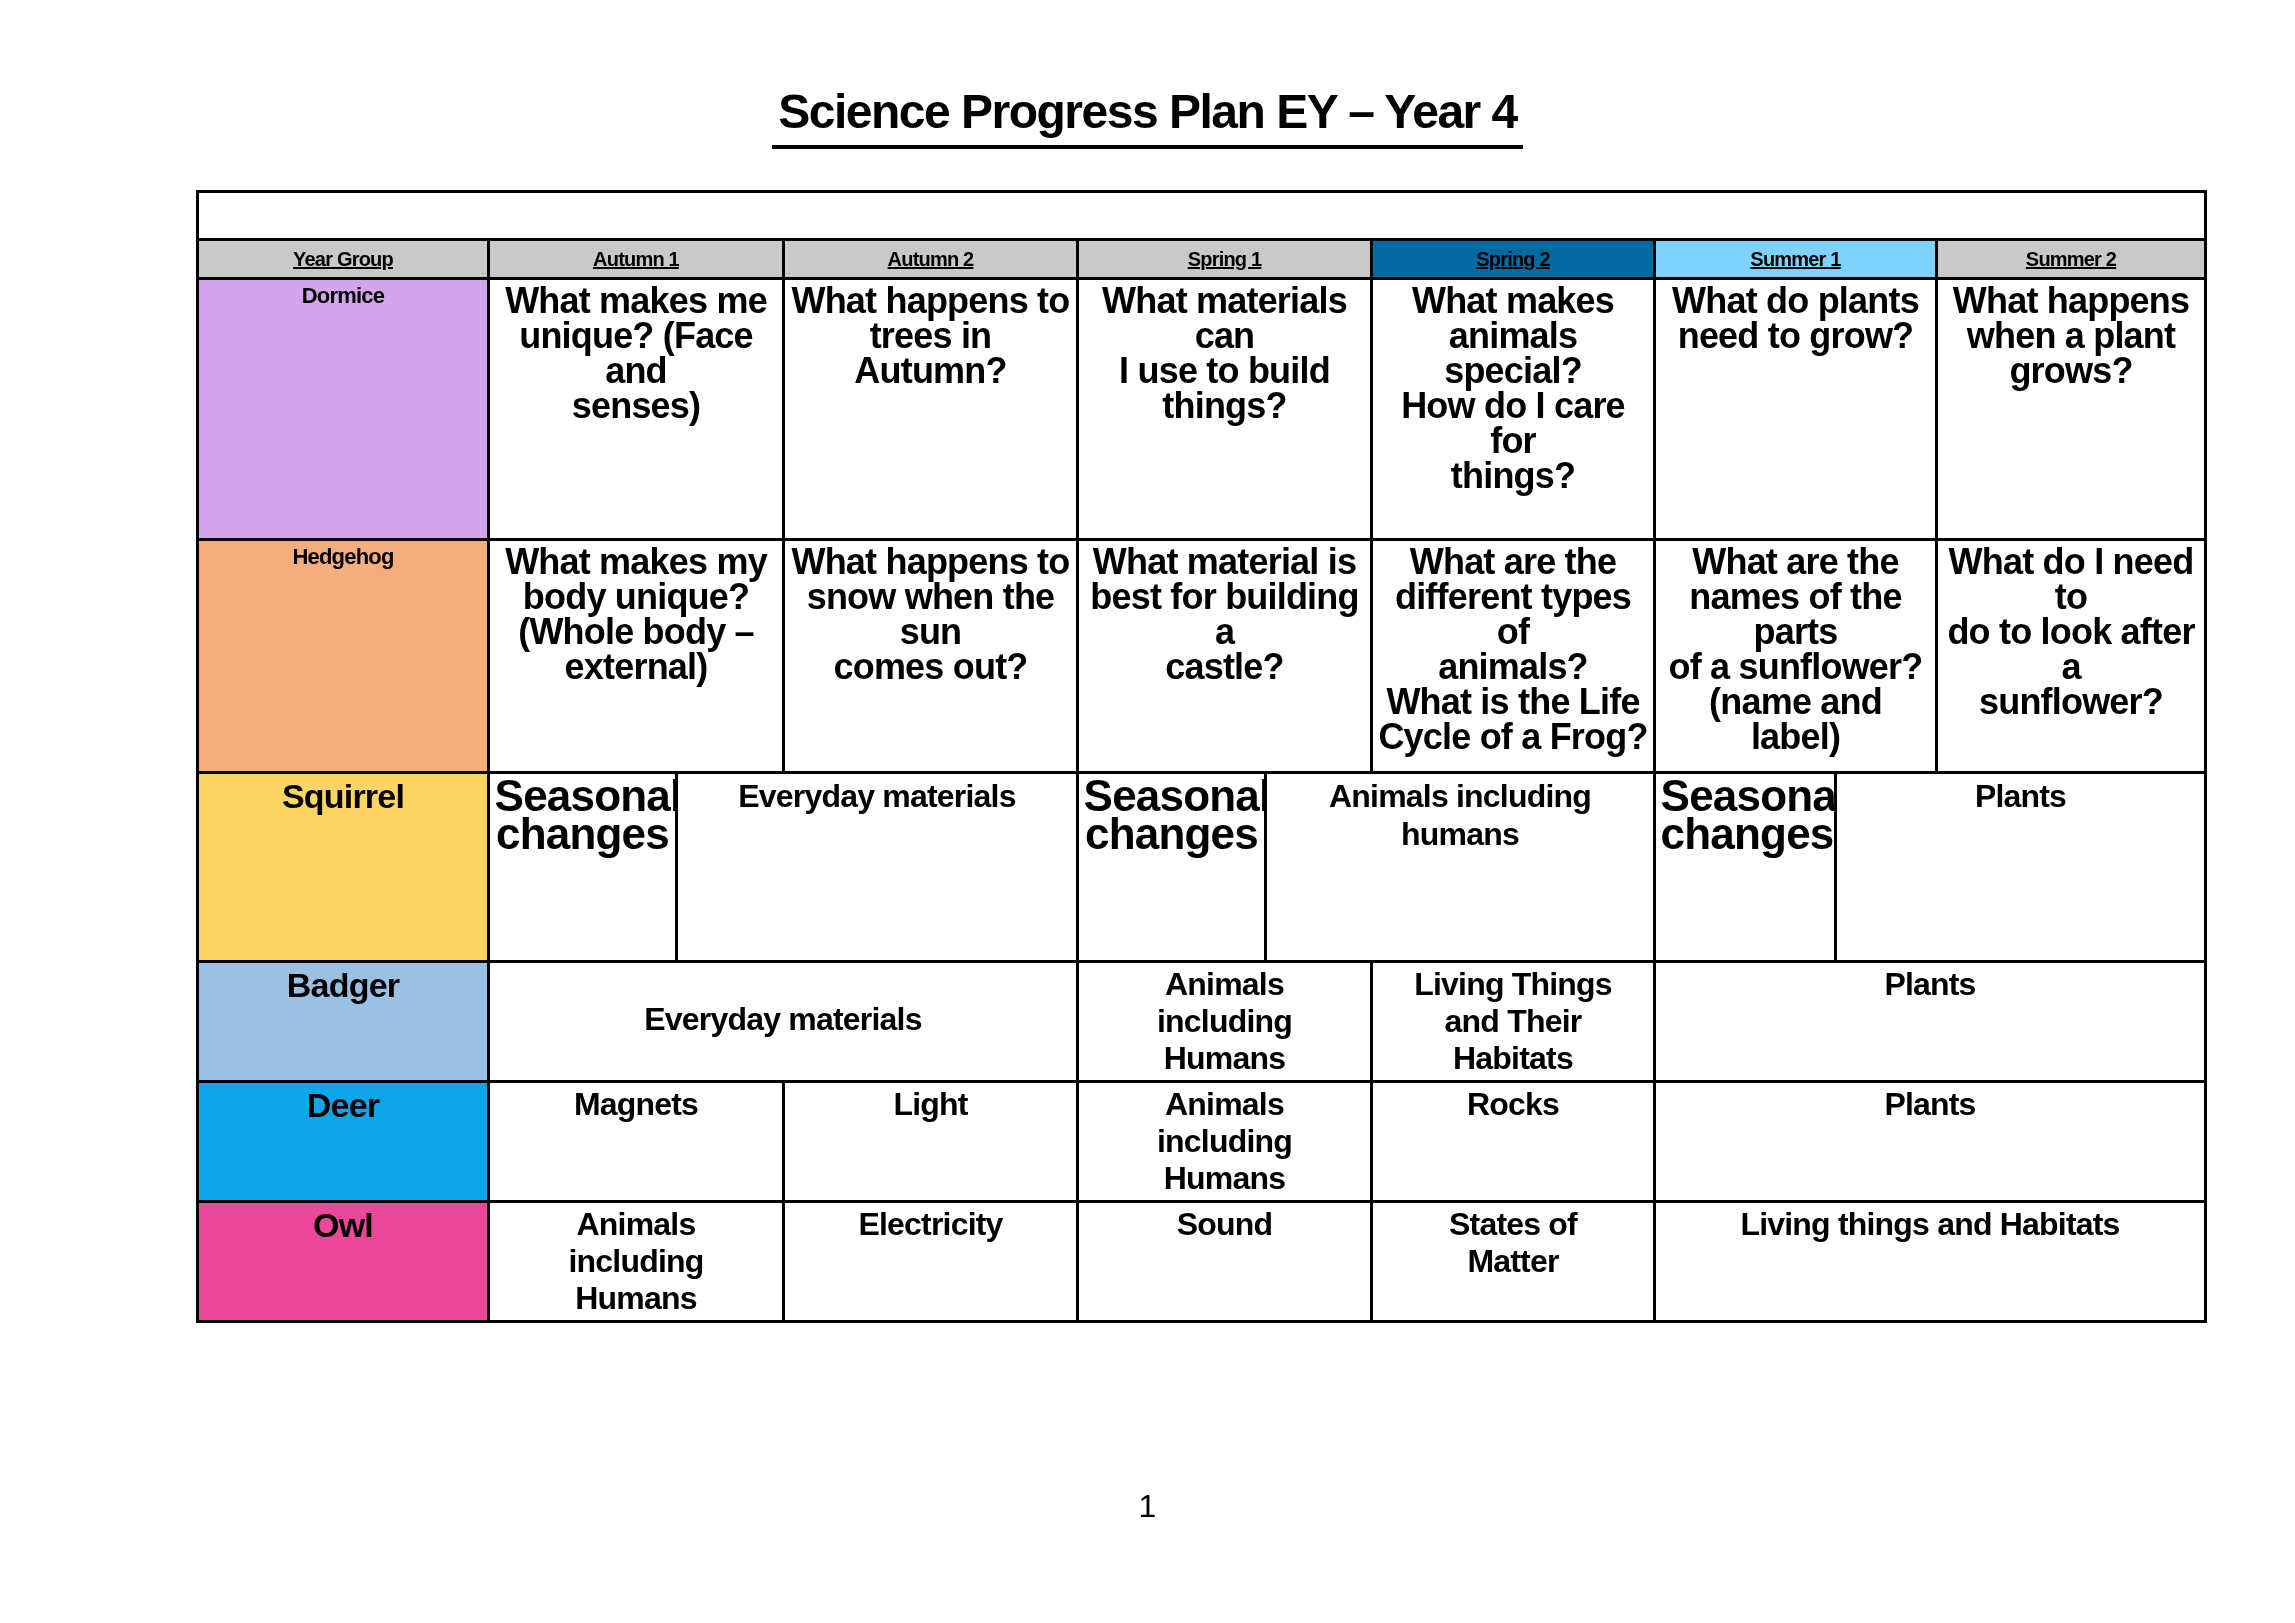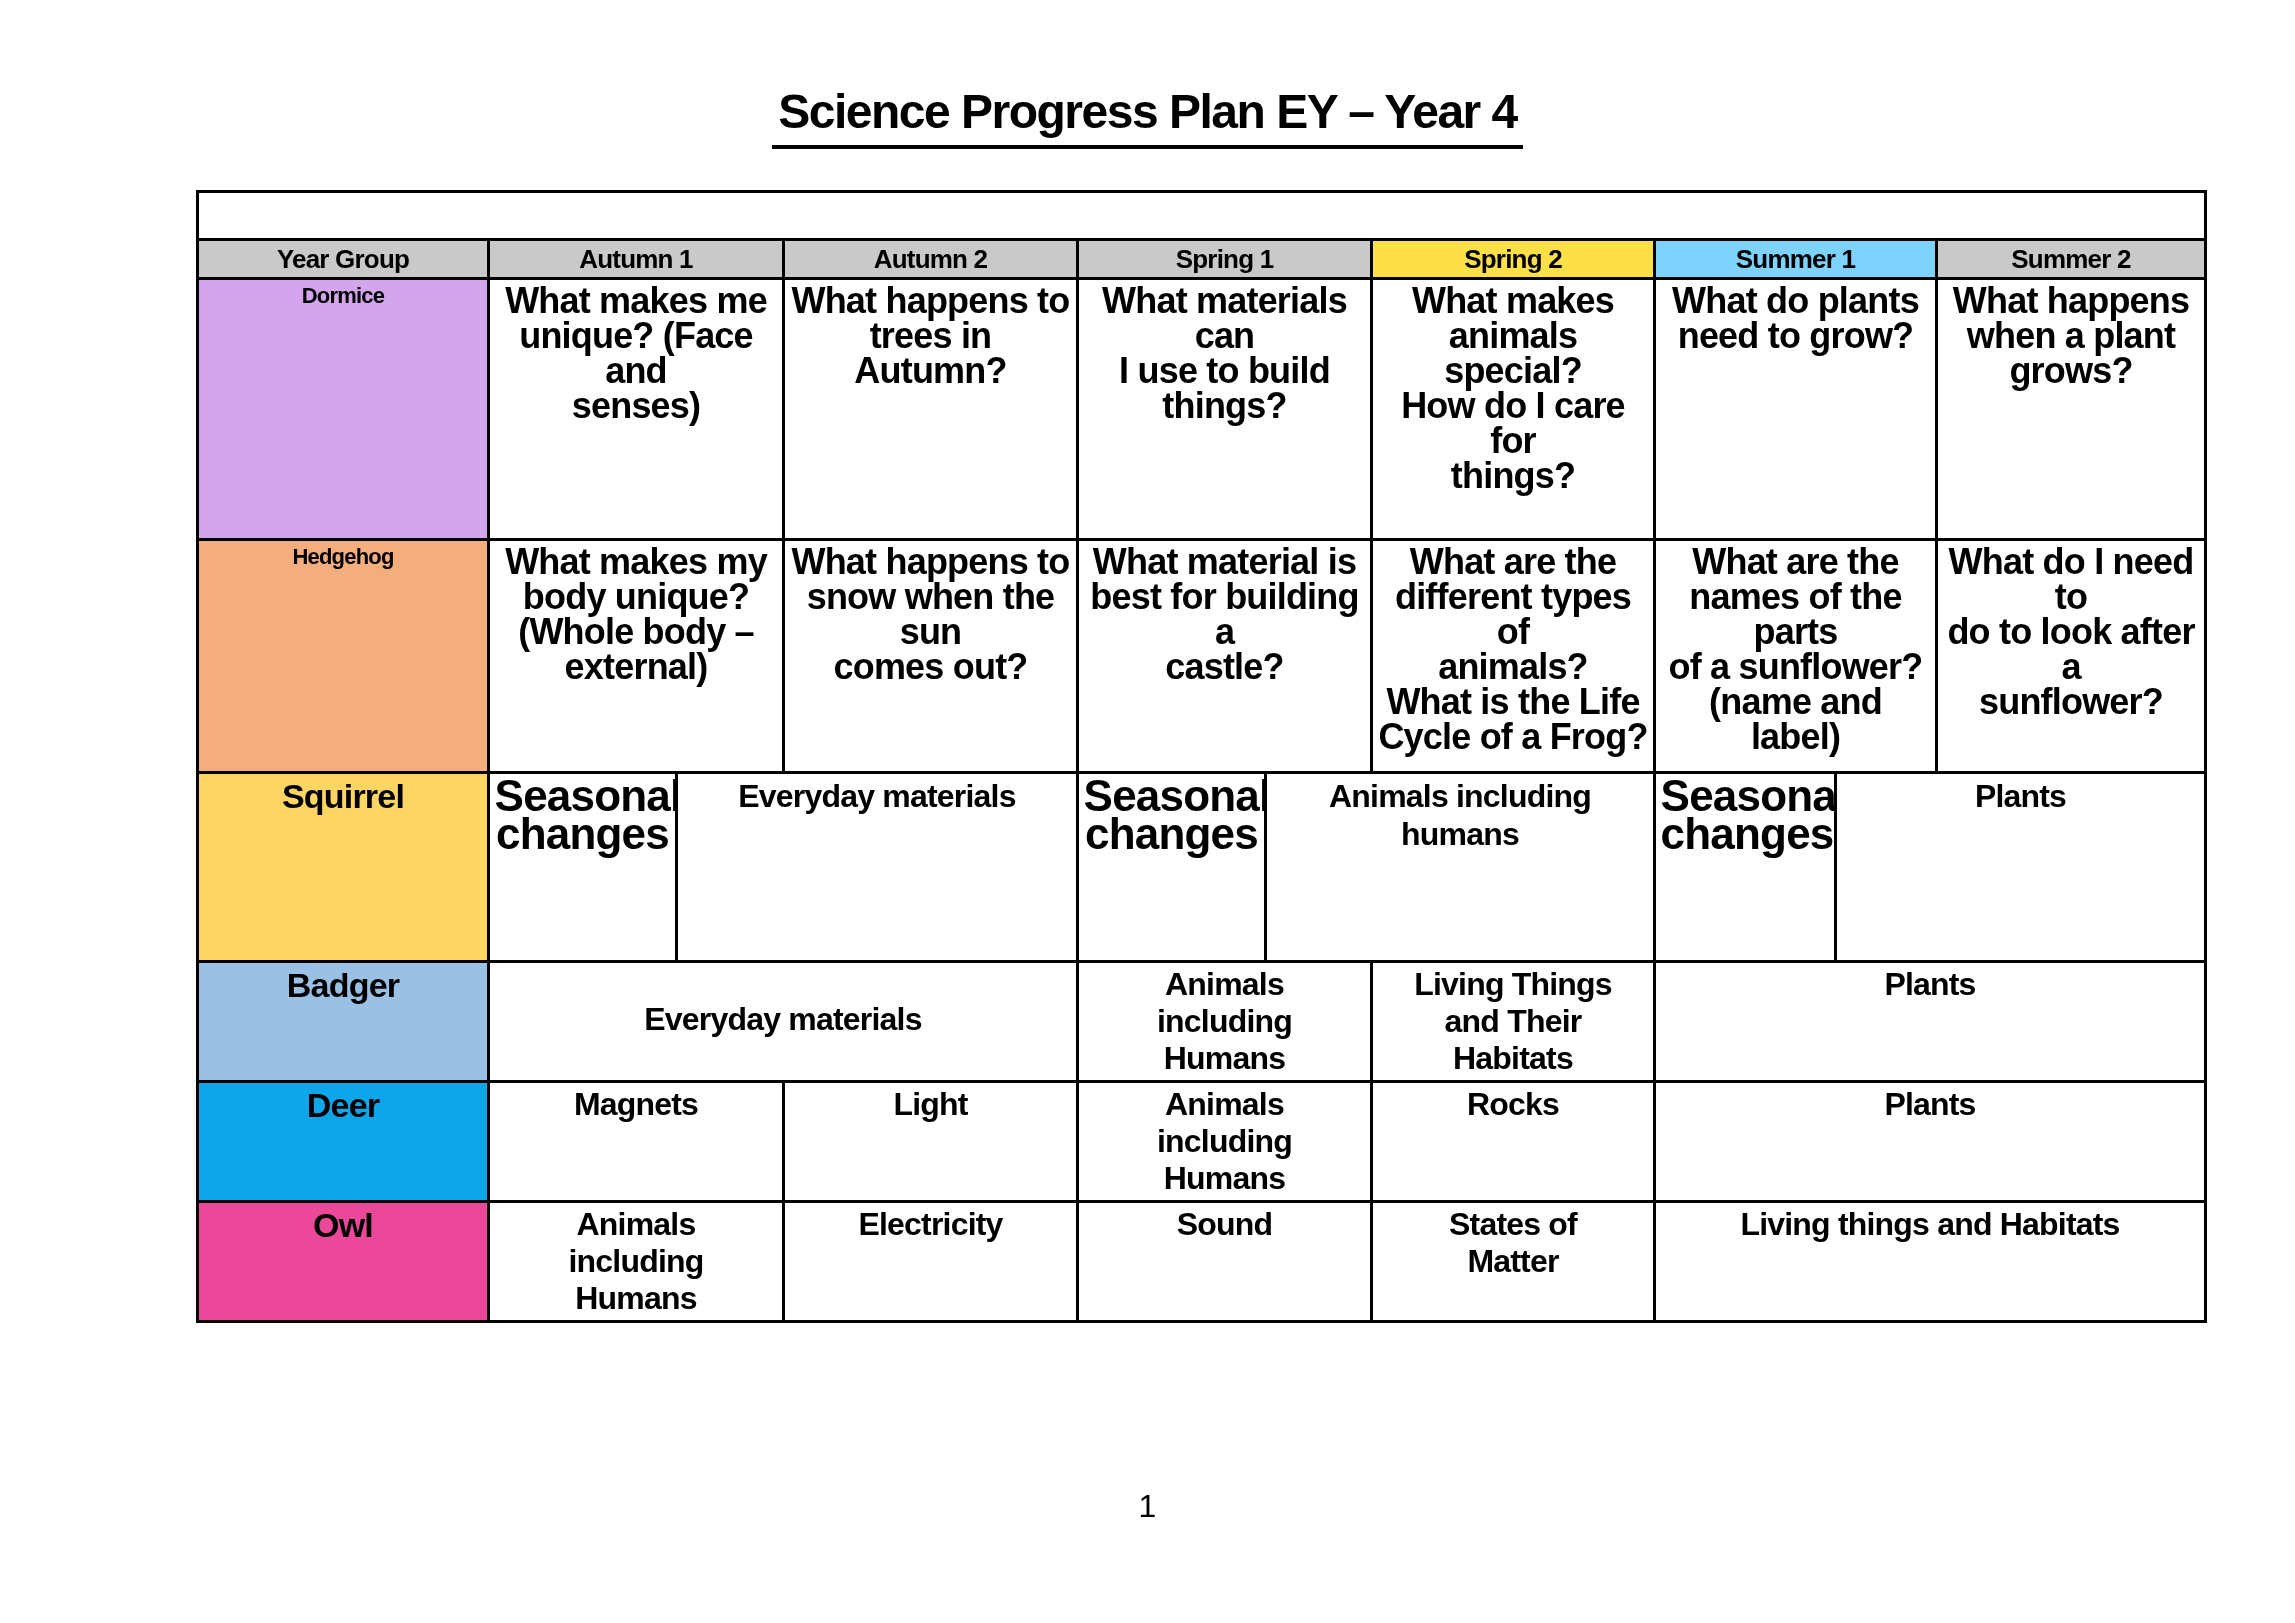--- a/index.html
+++ b/index.html
@@ -15,21 +15,21 @@
   table.plan{
     position:absolute;left:196px;top:190px;width:2008px;
     border-collapse:collapse;table-layout:fixed;
   }
   table.plan td, table.plan th{
     border:3.1px solid #000;padding:3.1px 4.6px;vertical-align:top;
     text-align:center;font-weight:bold;letter-spacing:-0.8px;
     white-space:pre-line;overflow:hidden;
   }
   tr.spacer td{height:39px;}
-  tr.head th{height:36px;font-size:26px;vertical-align:middle;padding:0 3.1px;}
+  tr.head th{height:36px;font-size:20px;vertical-align:middle;padding:0 3.1px;text-decoration:underline;}
   td.name{font-size:22px;padding-top:6.1px;}
   td.name.big{font-size:34px;}
   td.q{font-size:36px;line-height:35px;padding-top:7.7px;}
   td.sq-s{font-size:44px;line-height:38px;padding-top:6.1px;}
   td.sq-t{font-size:32px;line-height:38px;padding-top:40px;}
   td.topic{font-size:32px;line-height:37px;padding-top:4.6px;}
   td.topic.mid{vertical-align:middle;padding-top:0;}
   tr.r-dormice  td{height:252px;}
   tr.r-hedgehog td{height:223px;}
   tr.r-squirrel td{height:180px;}
@@ -67,21 +67,21 @@
     <tbody>
         <tr class="spacer">
       <td colspan="10"></td>
     </tr>
 
     <tr class="head">
       <th style="background-color: rgb(201, 201, 201);">Year Group</th>
       <th colspan="2" style="background-color: rgb(201, 201, 201);">Autumn 1</th>
       <th style="background-color: rgb(201, 201, 201);">Autumn 2</th>
       <th colspan="2" style="background-color: rgb(201, 201, 201);">Spring 1</th>
-      <th style="background-color: #fde047;">Spring 2</th>
+      <th style="background-color: #0369a1;">Spring 2</th>
       <th colspan="2" style="background-color: #7dd3fc;">Summer 1</th>
       <th style="background-color: rgb(201, 201, 201);">Summer 2</th>
     </tr>
 
     <tr class="r-dormice">
       <td class="name" style="background-color: rgb(210, 165, 237);">Dormice</td>
       <td class="q" colspan="2">What makes me
 unique? (Face and
 senses)</td>
       <td class="q">What happens to

